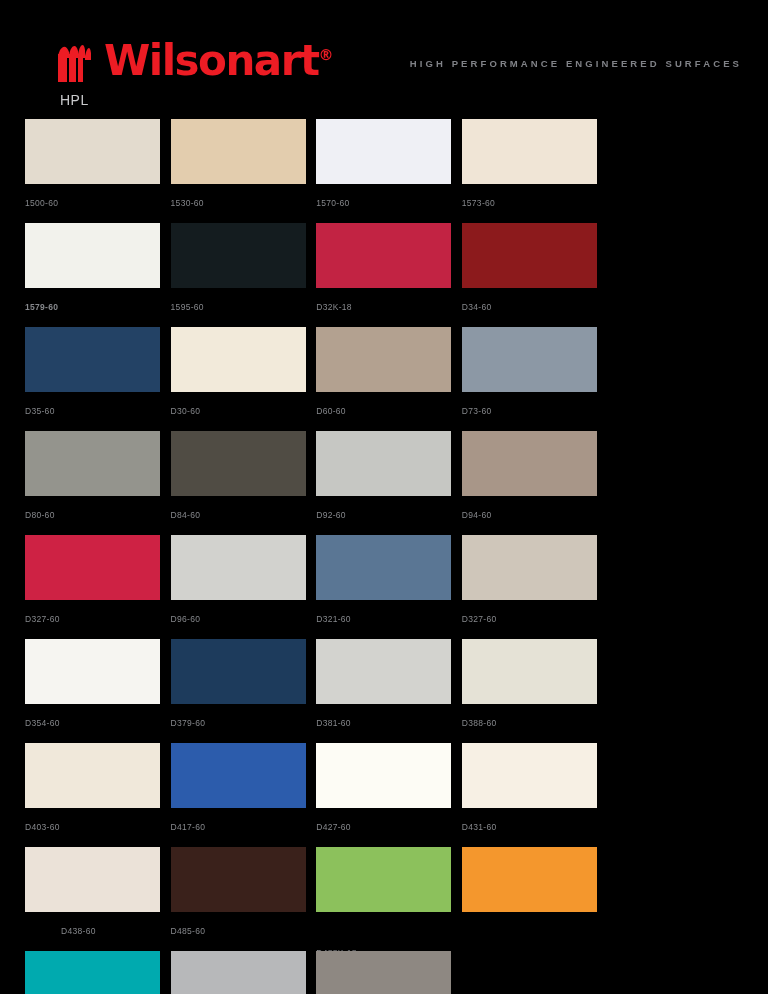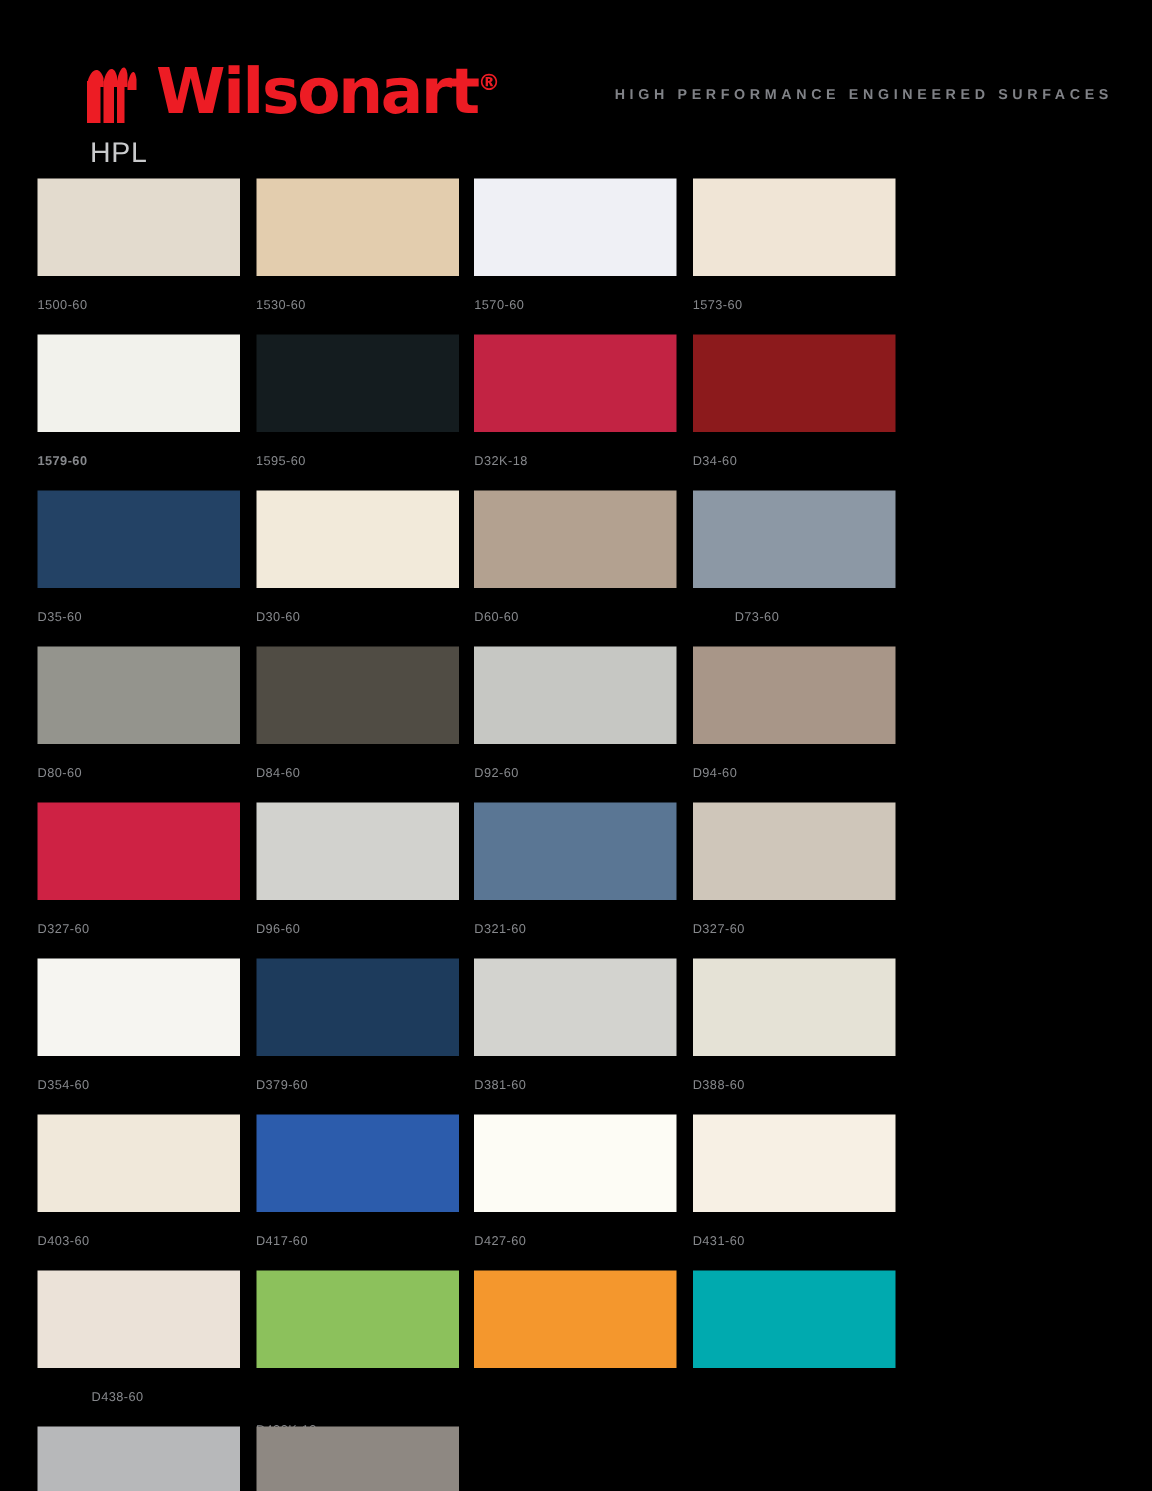--- a/index.html
+++ b/index.html
@@ -60,21 +60,21 @@
 
   .wordmark .reg {
     font-size: 15px;
     vertical-align: super;
     line-height: 1;
     letter-spacing: 0;
   }
 
   .sub-brand {
     color: #C9CACC;
-    font-size: 19px;
+    font-size: 14px;
     letter-spacing: 0.5px;
     margin-top: 8px;
     margin-left: 4px;
     font-family: "Liberation Sans", sans-serif;
   }
 
   .tagline {
     position: absolute;
     right: 26px;
     top: 58px;
@@ -184,21 +184,21 @@
       <div class="cell">
         <div class="swatch" title="D30-60" style="background: rgb(242, 234, 218);"></div>
         <div class="code" style="color: rgb(134, 136, 140);">D30-60</div>
       </div>
       <div class="cell">
         <div class="swatch" title="D60-60" style="background: rgb(179, 161, 144);"></div>
         <div class="code" style="color: rgb(134, 136, 140);">D60-60</div>
       </div>
       <div class="cell">
         <div class="swatch" title="D73-60" style="background: rgb(140, 152, 165);"></div>
-        <div class="code" style="color: rgb(134, 136, 140); margin-left: 28px;">D73-60</div>
+        <div class="code" style="color: rgb(134, 136, 140);">D73-60</div>
       </div>
       <div class="cell">
         <div class="swatch" title="D80-60" style="background: rgb(148, 148, 141);"></div>
         <div class="code" style="color: rgb(134, 136, 140);">D80-60</div>
       </div>
       <div class="cell">
         <div class="swatch" title="D84-60" style="background: rgb(80, 76, 68);"></div>
         <div class="code" style="color: rgb(134, 136, 140);">D84-60</div>
       </div>
       <div class="cell">
@@ -255,20 +255,24 @@
       </div>
       <div class="cell">
         <div class="swatch" title="D431-60" style="background: rgb(247, 240, 228);"></div>
         <div class="code" style="color: rgb(134, 136, 140);">D431-60</div>
       </div>
       <div class="cell">
         <div class="swatch" title="D438-60" style="background: rgb(235, 226, 216);"></div>
         <div class="code" style="color: rgb(134, 136, 140); padding-left: 36px;">D438-60</div>
       </div>
       <div class="cell">
+        <div class="swatch" title="D485-60" style="background: rgb(58, 33, 27);"></div>
+        <div class="code" style="color: rgb(134, 136, 140);">D485-60</div>
+      </div>
+      <div class="cell">
         <div class="swatch" title="D488K-18" style="background: rgb(140, 193, 92);"></div>
         <div class="code" style="color: rgb(134, 136, 140); margin-top: 36px;">D488K-18</div>
       </div>
       <div class="cell">
         <div class="swatch" title="D501-60" style="background: rgb(244, 151, 45);"></div>
       </div>
       <div class="cell">
         <div class="swatch" title="D503K-18" style="background: rgb(0, 170, 175);"></div>
       </div>
       <div class="cell">

